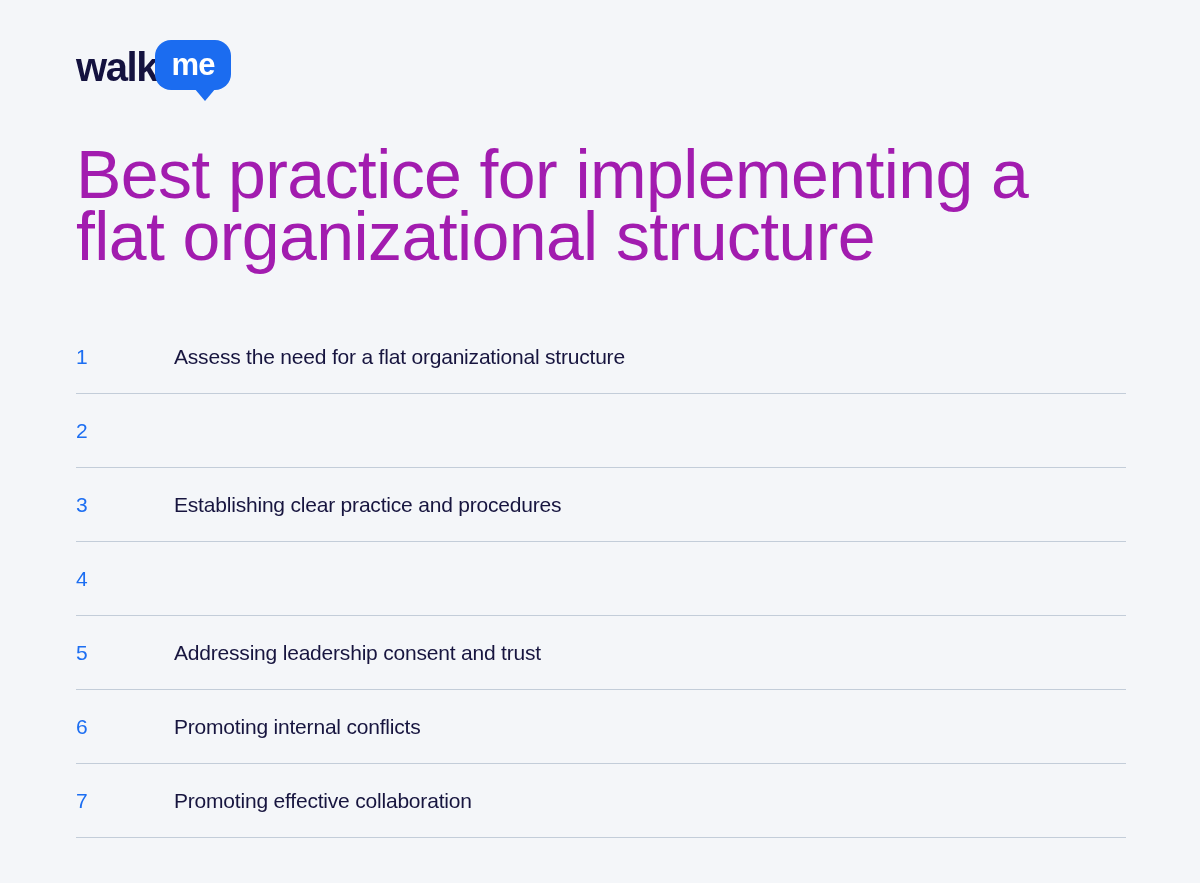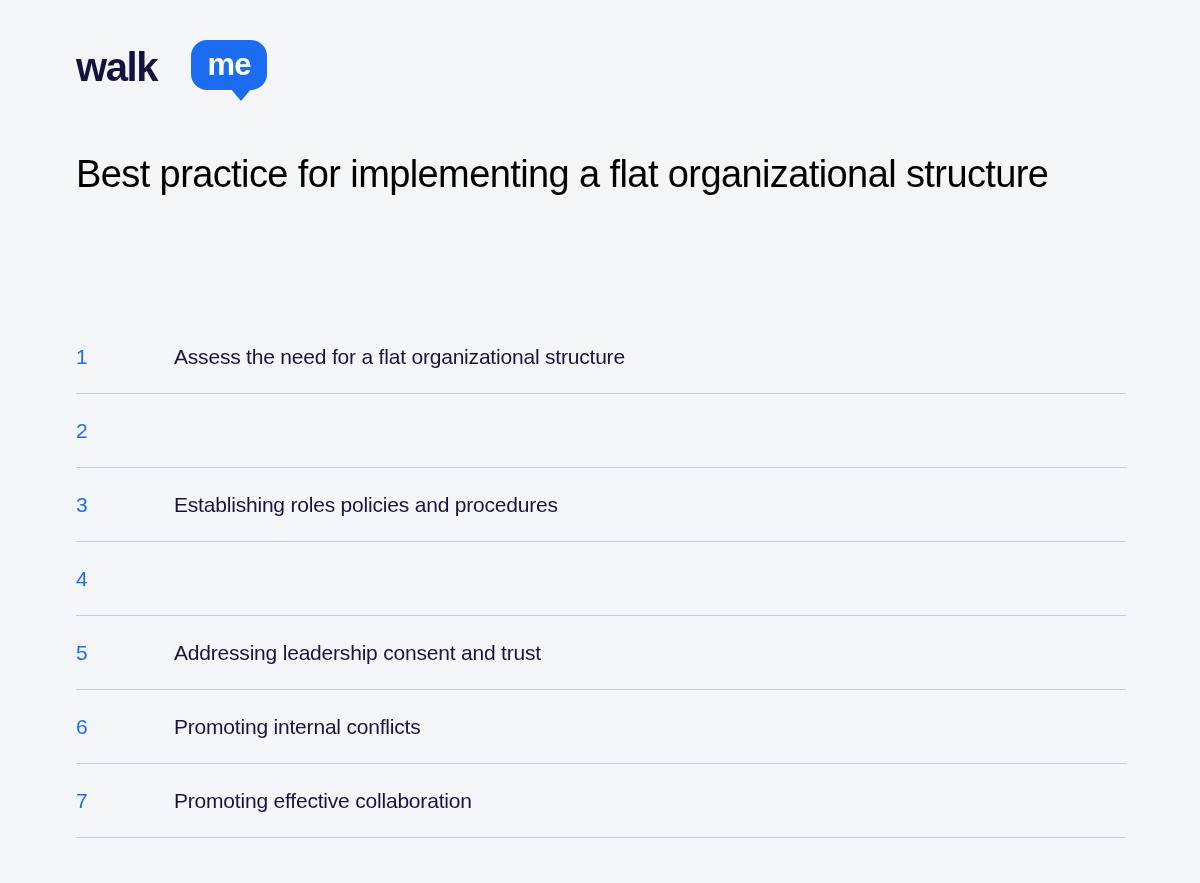--- a/index.html
+++ b/index.html
@@ -45,21 +45,20 @@
   }
   .logo-me-bubble {
     position: relative;
     background: #1b6cf0;
     border-radius: 16px;
     width: 76px;
     height: 50px;
     display: flex;
     align-items: center;
     justify-content: center;
-    margin-left: 36px;
   }
   .logo-me-text {
     font-family: "Liberation Sans", sans-serif;
     font-size: 31px;
     font-weight: 700;
     letter-spacing: -0.8px;
     color: #ffffff;
     line-height: 1;
     display: block;
     padding-bottom: 2px;
@@ -75,25 +74,25 @@
     border-top: 13px solid #1b6cf0;
   }
 
   
   .headline {
     position: absolute;
     left: 76px;
     top: 143px;
     width: 1040px;
     font-family: "Liberation Sans", sans-serif;
-    font-size: 38px;
+    font-size: 68px;
     font-weight: 400;
     line-height: 62px;
     letter-spacing: -0.6px;
-    color: #000000;
+    color: #a21caf;
     margin: 0;
   }
 
   
   .list {
     position: absolute;
     left: 76px;
     top: 320px;
     width: 1050px;
   }
@@ -146,21 +145,21 @@
       <span class="row-number">1</span>
       <span class="row-label">Assess the need for a flat organizational structure</span>
     </div>
 
     <div class="list-row">
       <span class="row-number">2</span>
     </div>
 
     <div class="list-row">
       <span class="row-number">3</span>
-      <span class="row-label">Establishing roles policies and procedures</span>
+      <span class="row-label">Establishing clear practice and procedures</span>
     </div>
 
     <div class="list-row">
       <span class="row-number">4</span>
     </div>
 
     <div class="list-row">
       <span class="row-number">5</span>
       <span class="row-label">Addressing leadership consent and trust</span>
     </div>

